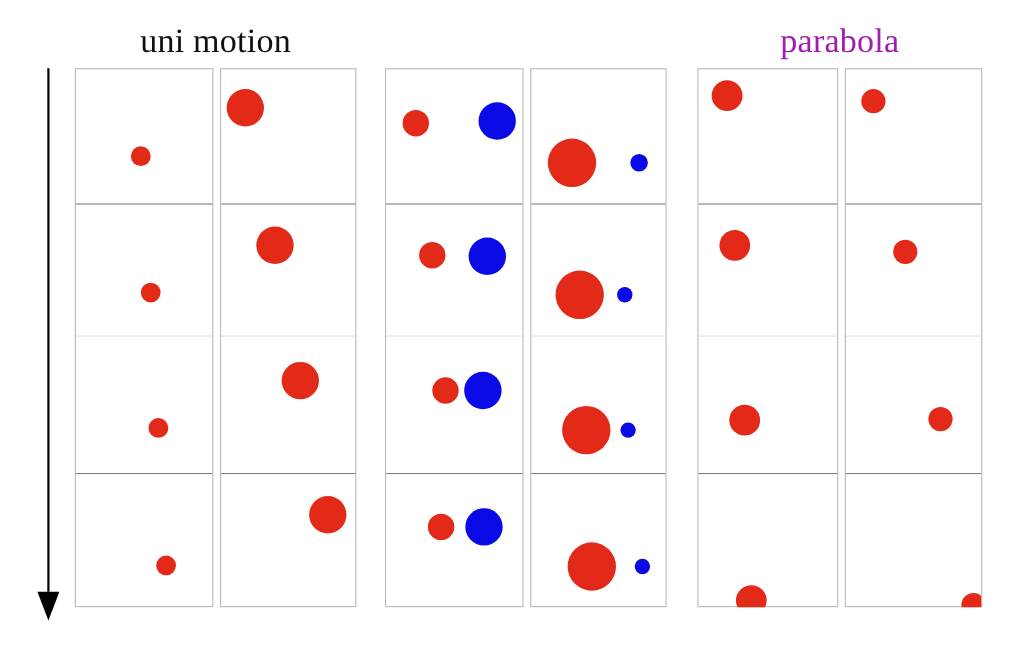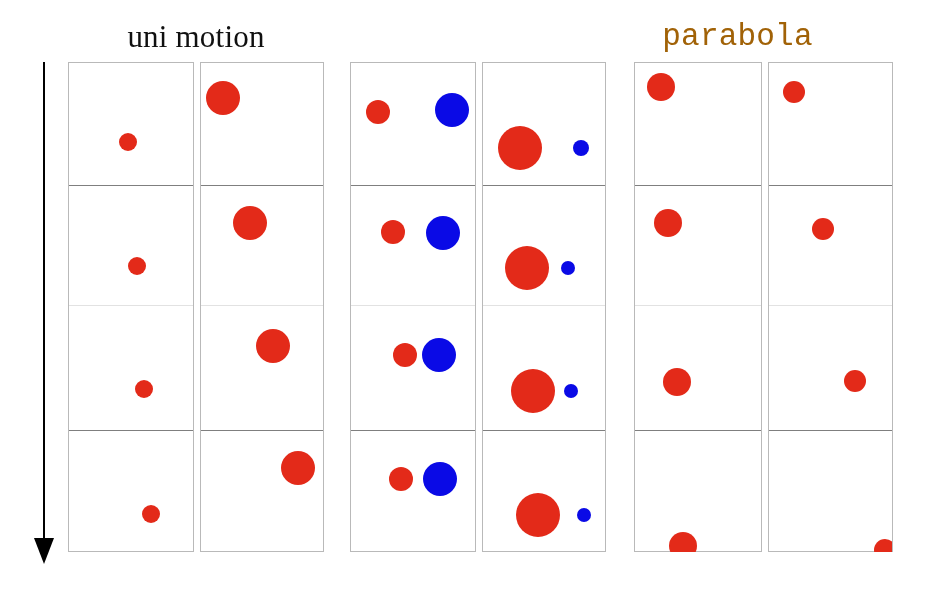--- a/index.html
+++ b/index.html
@@ -121,21 +121,21 @@
       <div class="ball" style="left: 78px; top: 75px; width: 14px; height: 14px; background: rgb(10, 10, 230);"></div>
     </div>
     <div class="cell divider-light" style="left: 483px; top: 305px; width: 122px; height: 125px; border-top-color: rgb(226, 226, 226);">
       <div class="ball" style="left: 28px; top: 63px; width: 44px; height: 44px; background: rgb(227, 42, 25);"></div>
       <div class="ball" style="left: 81px; top: 78px; width: 14px; height: 14px; background: rgb(10, 10, 230);"></div>
     </div>
     <div class="cell divider-strong" style="left: 483px; top: 430px; width: 122px; height: 122px; border-top-color: rgb(127, 127, 127);">
       <div class="ball" style="left: 33px; top: 62px; width: 44px; height: 44px; background: rgb(227, 42, 25);"></div>
       <div class="ball" style="left: 94px; top: 77px; width: 14px; height: 14px; background: rgb(10, 10, 230);"></div>
     </div>
-    <div class="group-title" style="left: 608px; top: 18px; width: 259px; color: #a16207; font-family: Liberation Mono, monospace;">parabola</div>
+    <div class="group-title" style="left: 634px; top: 18px; width: 259px; color: #a21caf;">parabola</div>
     <div class="grid-col" style="left: 634px; top: 62px; width: 128px; height: 490px; border-color: rgb(185, 185, 185);"></div>
     <div class="cell" style="left: 635px; top: 62px; width: 126px; height: 123px;">
       <div class="ball" style="left: 12px; top: 11px; width: 28px; height: 28px; background: rgb(227, 42, 25);"></div>
     </div>
     <div class="cell divider-strong" style="left: 635px; top: 185px; width: 126px; height: 120px; border-top-color: rgb(127, 127, 127);">
       <div class="ball" style="left: 19px; top: 23px; width: 28px; height: 28px; background: rgb(227, 42, 25);"></div>
     </div>
     <div class="cell divider-light" style="left: 635px; top: 305px; width: 126px; height: 125px; border-top-color: rgb(226, 226, 226);">
       <div class="ball" style="left: 28px; top: 62px; width: 28px; height: 28px; background: rgb(227, 42, 25);"></div>
     </div>

